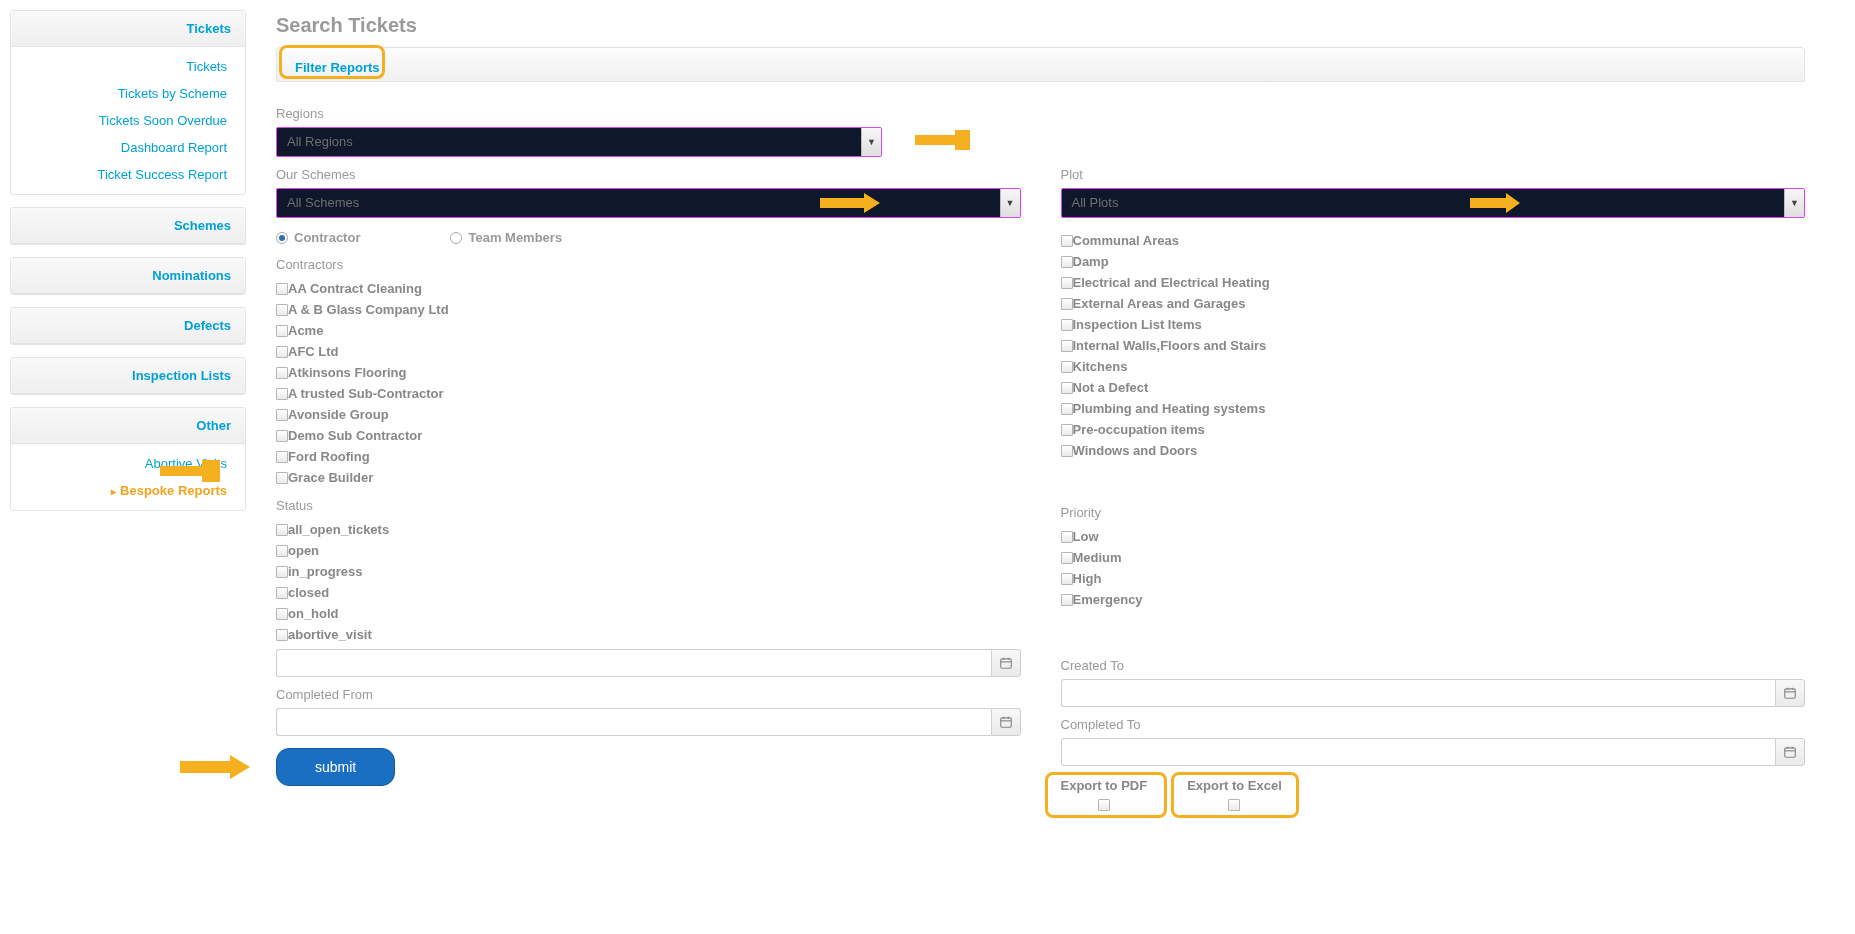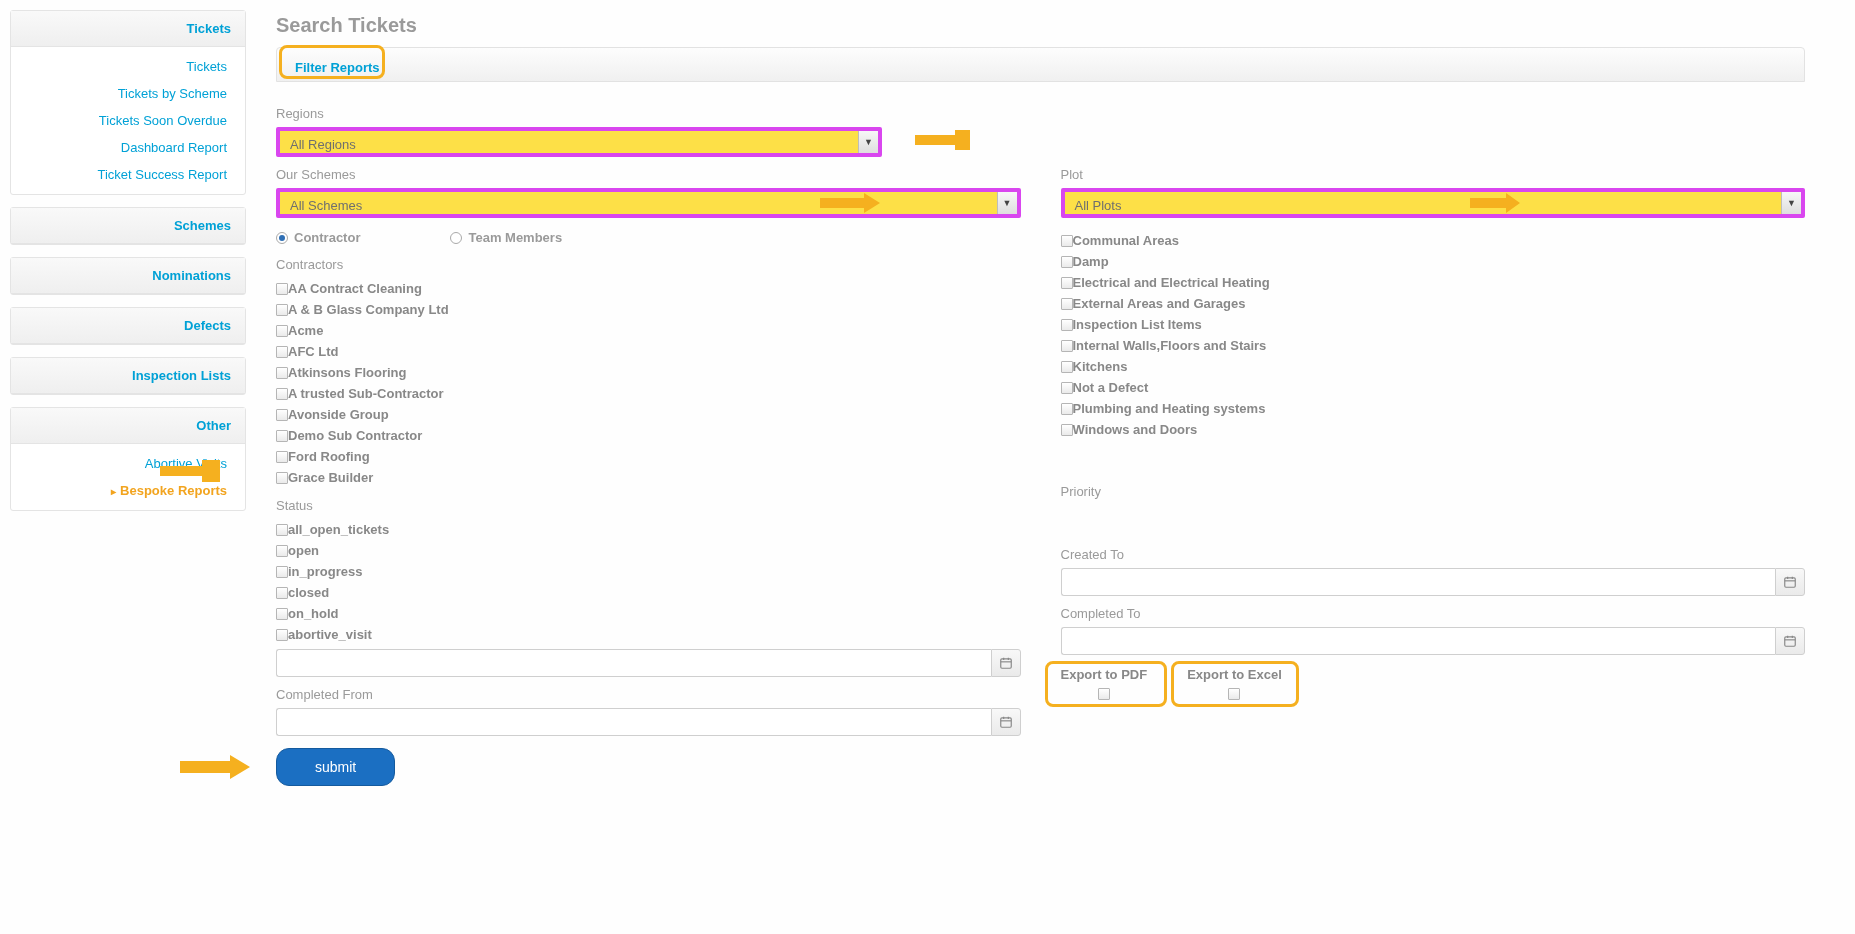--- a/index.html
+++ b/index.html
@@ -61,24 +61,24 @@
   }
 
   .form-area { padding: 14px 0; }
   .row { display: flex; gap: 40px; }
   .col { flex: 1; }
 
   .lbl { color: #9a9a9a; font-weight: 400; margin: 10px 0 6px 0; display:block; }
 
   .select {
     display: flex;
-    border: 4px solid #d946ef;
+    border: 1px solid #d946ef;
     border-radius: 2px;
     height: 30px;
-    background: #fde047;
+    background: #0f172a;
   }
   .select .sel-val { flex:1; padding: 6px 10px; color:#6f6f6f; }
   .select .sel-btn {
     width: 20px;
     background: linear-gradient(#f7f7f7,#dedede);
     border-left: 1px solid #bdbdbd;
     display:flex; align-items:center; justify-content:center;
     font-size: 9px; color:#444;
     cursor:pointer;
   }
@@ -351,25 +351,47 @@
             <div class="chk-line">
                 <span class="chk"></span>
                 <span class="chk-label">Not a Defect</span>
               </div>
             <div class="chk-line">
                 <span class="chk"></span>
                 <span class="chk-label">Plumbing and Heating systems</span>
               </div>
             <div class="chk-line">
                 <span class="chk"></span>
+                <span class="chk-label">Pre-occupation items</span>
+              </div>
+            <div class="chk-line">
+                <span class="chk"></span>
                 <span class="chk-label">Windows and Doors</span>
               </div>
           </div>
 
           <span class="lbl" style="margin-top:44px">Priority</span>
+          <div>
+            <div class="chk-line">
+                <span class="chk"></span>
+                <span class="chk-label">Low</span>
+              </div>
+            <div class="chk-line">
+                <span class="chk"></span>
+                <span class="chk-label">Medium</span>
+              </div>
+            <div class="chk-line">
+                <span class="chk"></span>
+                <span class="chk-label">High</span>
+              </div>
+            <div class="chk-line">
+                <span class="chk"></span>
+                <span class="chk-label">Emergency</span>
+              </div>
+          </div>
 
           <span class="lbl" style="margin-top:48px">Created To</span>
           <div class="dateinput">
             <input type="text" style="">
             <div class="cal-btn">
               <svg width="14" height="14" viewBox="0 0 24 24" fill="none" stroke="#888" stroke-width="2">
                   <rect x="3" y="5" width="18" height="16" rx="2"></rect>
                   <line x1="3" y1="10" x2="21" y2="10"></line>
                   <line x1="8" y1="3" x2="8" y2="7"></line>
                   <line x1="16" y1="3" x2="16" y2="7"></line>

